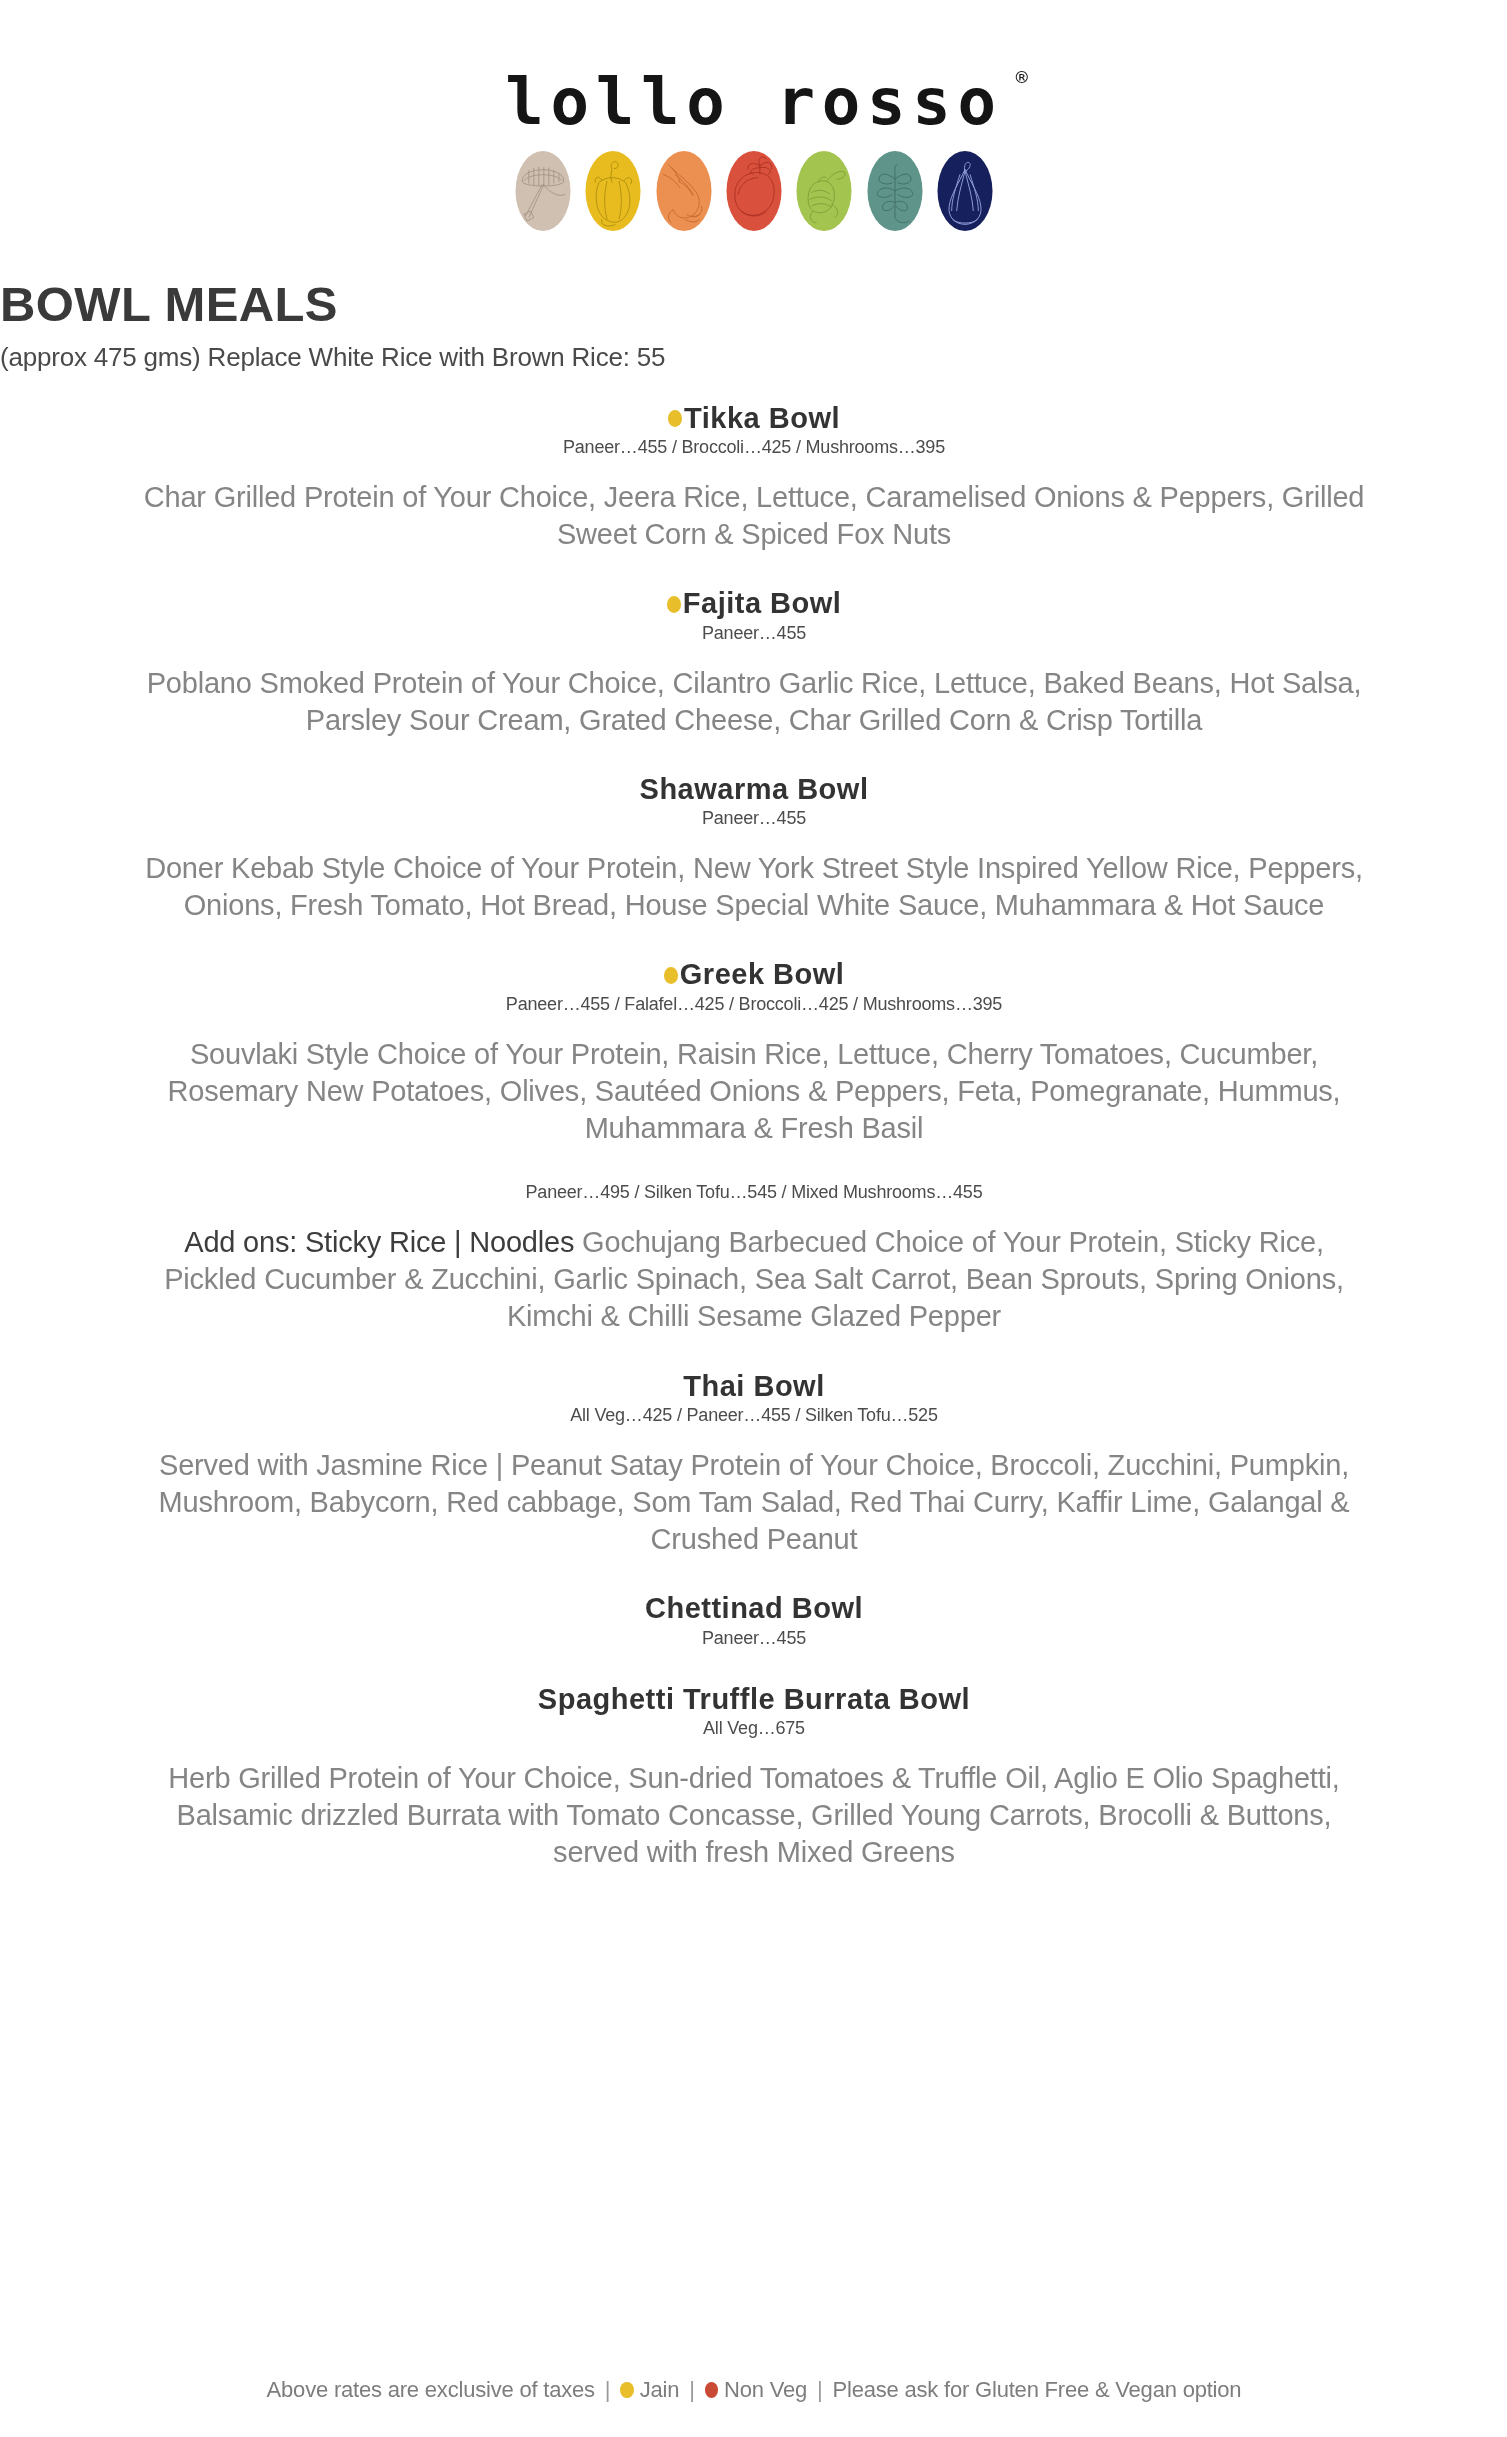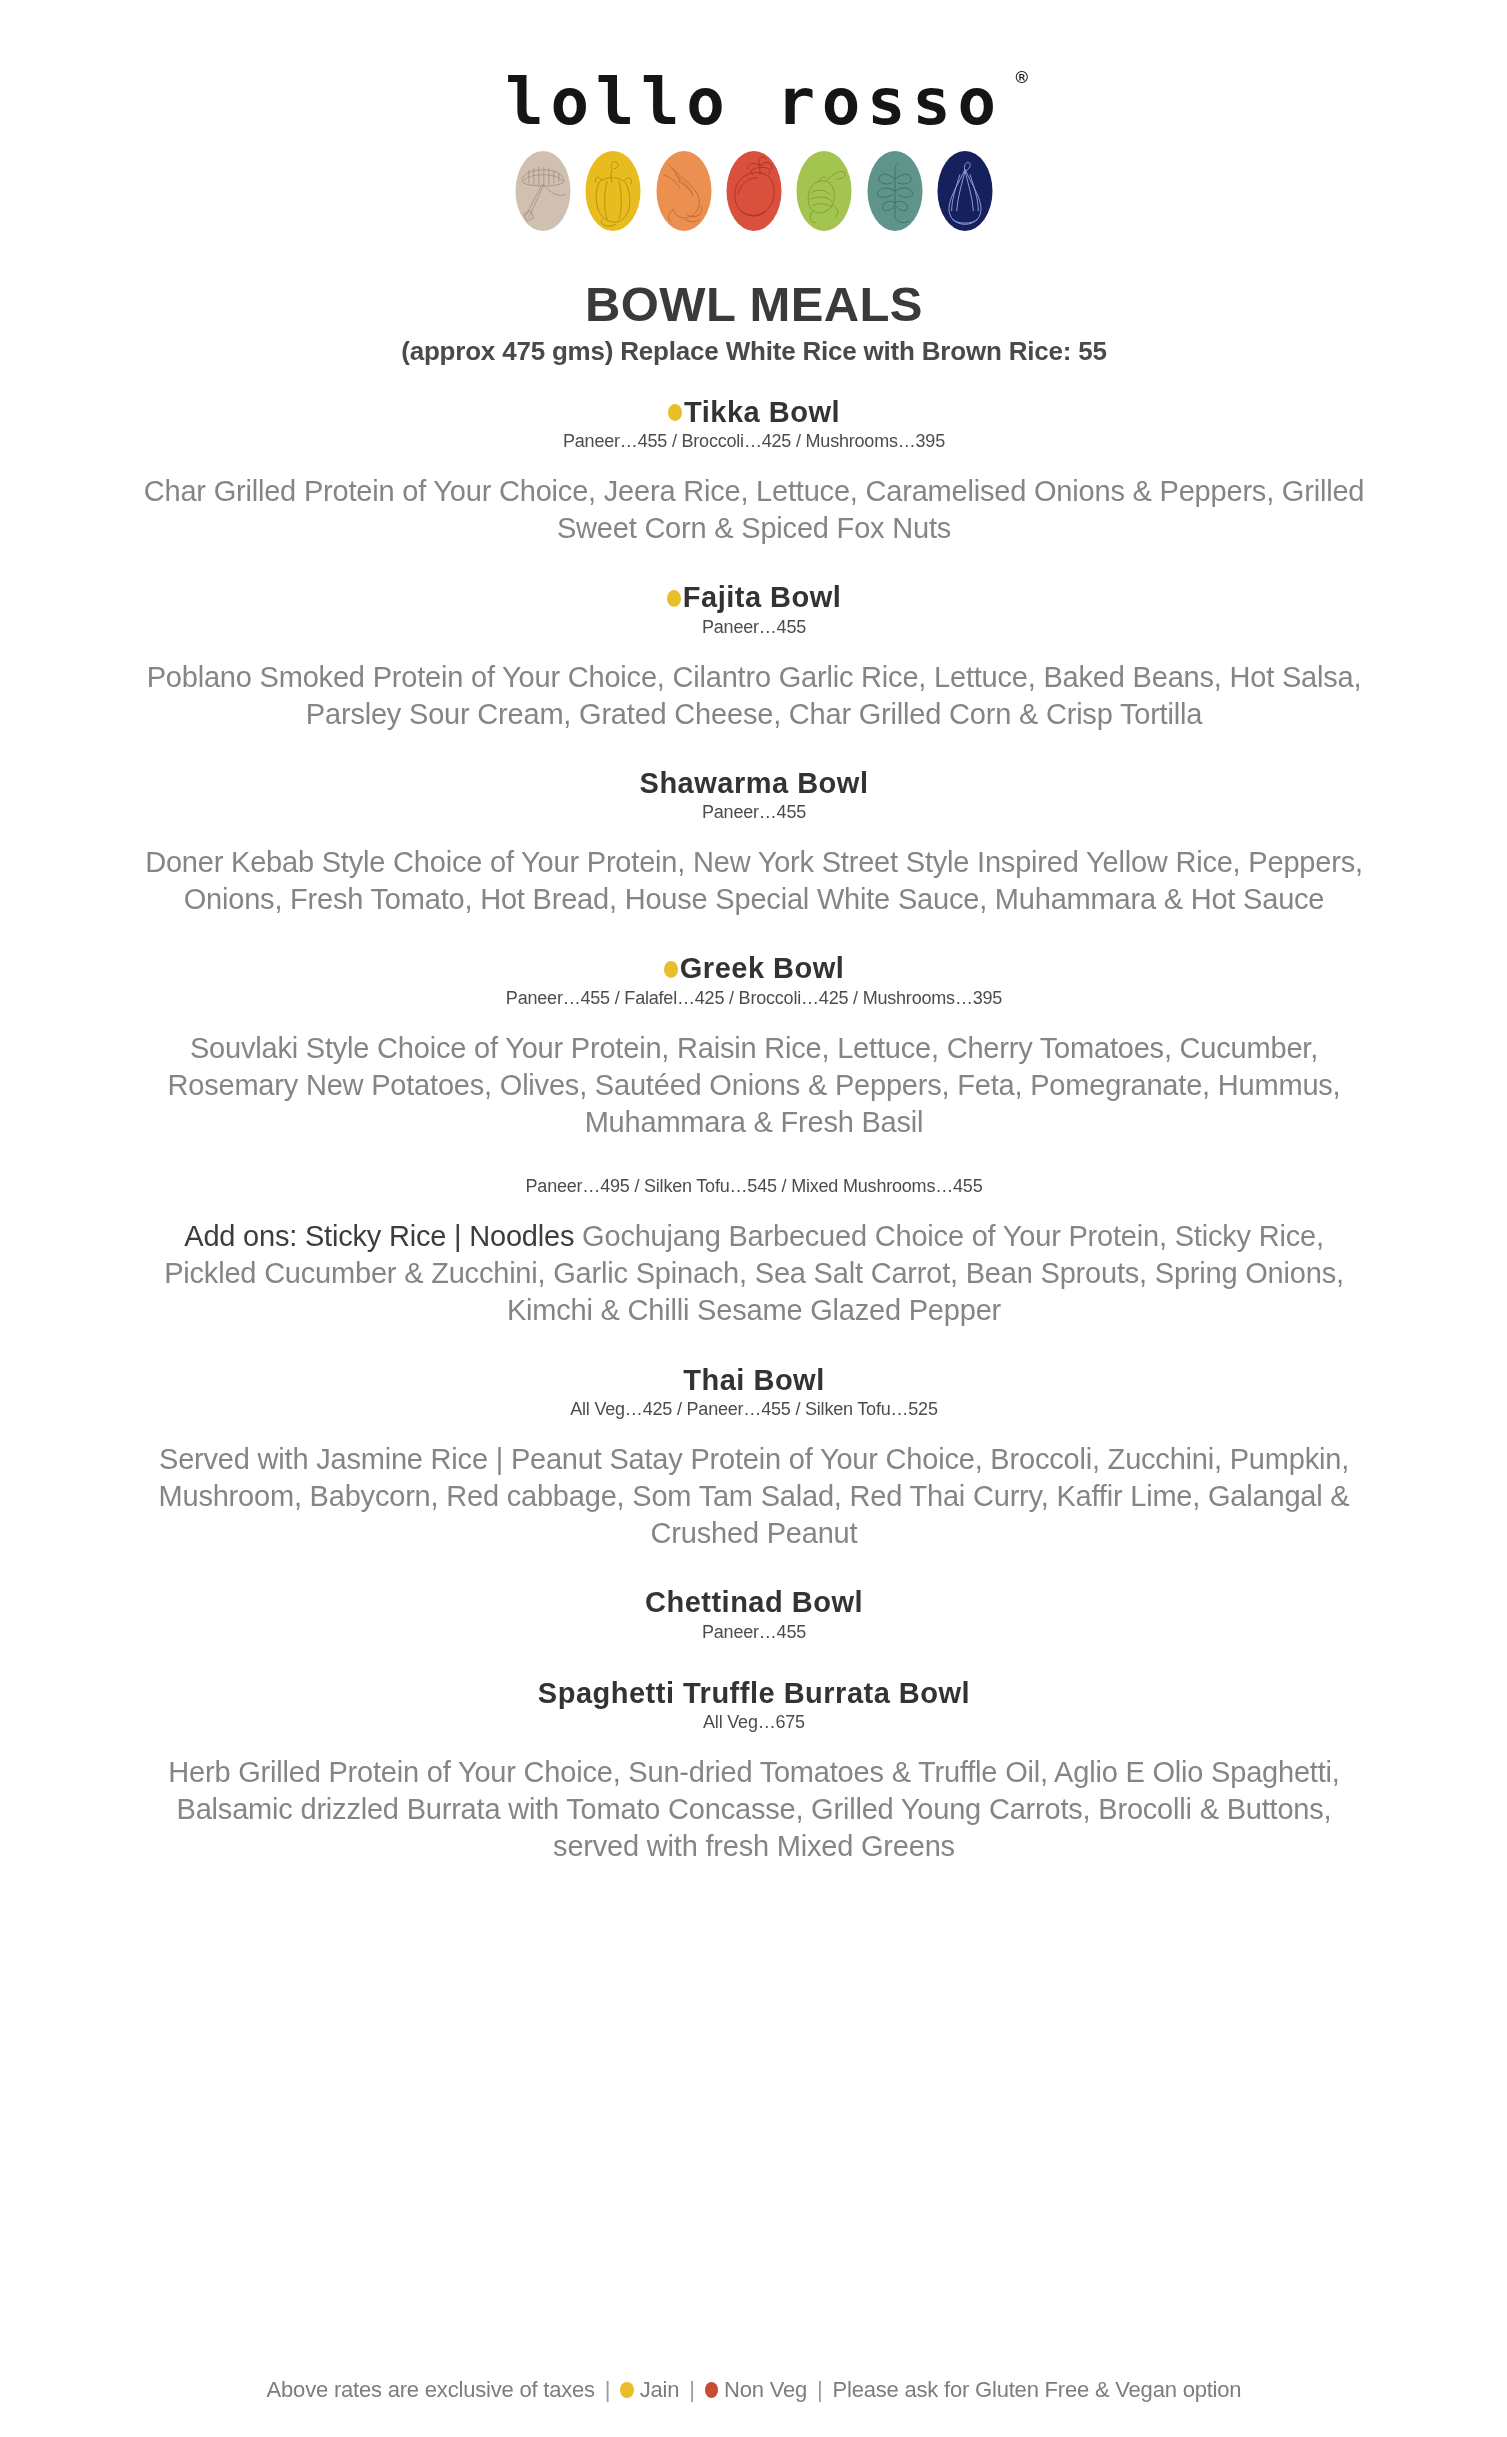--- a/index.html
+++ b/index.html
@@ -73,37 +73,36 @@
   .veg-art {
     position: absolute;
     left: 0;
     top: 0;
     width: 62px;
     height: 90px;
   }
 
   
   .section-head {
-    text-align: center;
     margin-top: 44px;
   }
   .section-title {
     font-family: "Liberation Sans", sans-serif;
     font-size: 49px;
     font-weight: 700;
     color: #3a3a3a;
     letter-spacing: 0.4px;
     line-height: 1.02;
   }
   .section-sub {
     font-family: "Liberation Sans", sans-serif;
     font-size: 26px;
-    font-weight: 700;
+    font-weight: 400;
     color: #4a4a4a;
-    margin-top: 6px;
+    margin-top: 12px;
     letter-spacing: -0.2px;
   }
 
   
   .menu {
     margin-top: 30px;
     padding: 0 100px;
     flex: 1 1 auto;
   }
   .dish {

